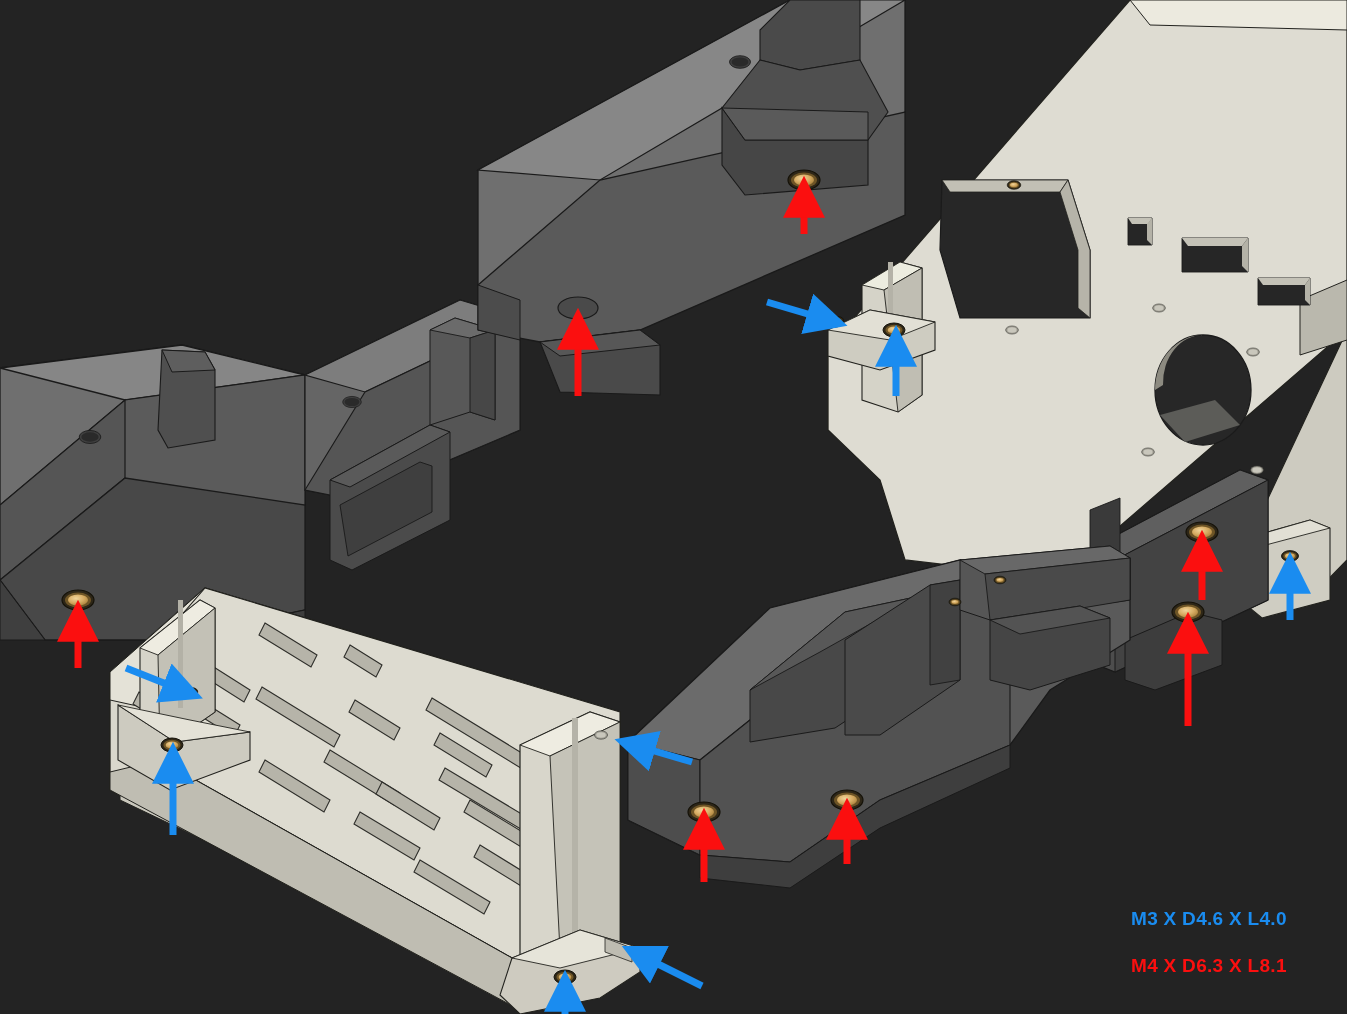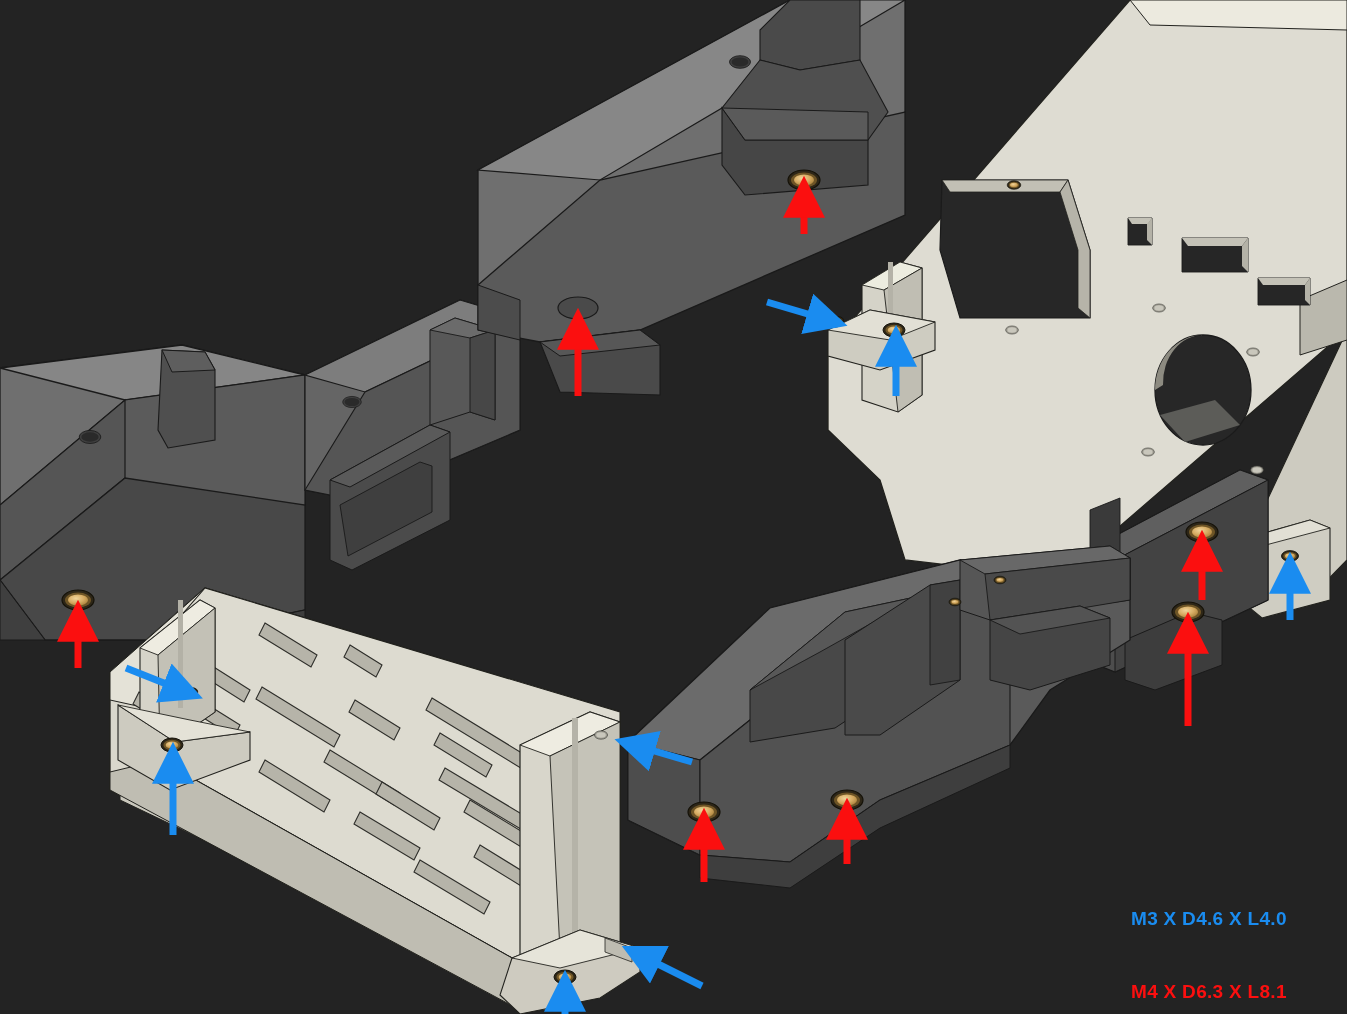--- a/index.html
+++ b/index.html
@@ -1,21 +1,21 @@
 <!DOCTYPE html>
 <html><head>
 <meta charset="utf-8">
 <style>
   html,body{margin:0;padding:0;background:#232323;}
   body{font-family:"Liberation Sans",sans-serif;}
   #stage{position:relative;width:1347px;height:1014px;background:#232323;overflow:hidden;}
   #stage svg{position:absolute;left:0;top:0;}
   .legend{position:absolute;font-weight:bold;font-size:19px;letter-spacing:.3px;white-space:nowrap;}
   #legend-m3{left:1131px;top:908px;color:#1a8cf0;text-align:center;}
-  #legend-m4{left:1131px;top:981px;color:#fb0f0f;}
+  #legend-m4{left:1131px;top:955px;color:#fb0f0f;}
 </style>
 </head>
 <body>
 
 <div id="stage">
 
   <svg width="1347" height="1014" viewBox="0 0 1347 1014">
     <defs>
       <marker id="mkBlue" markerWidth="6" markerHeight="6" refX="3.1" refY="3" orient="auto">
         <path d="M0,0 L6,3 L0,6 Z" fill="#1a8cf0"></path>

